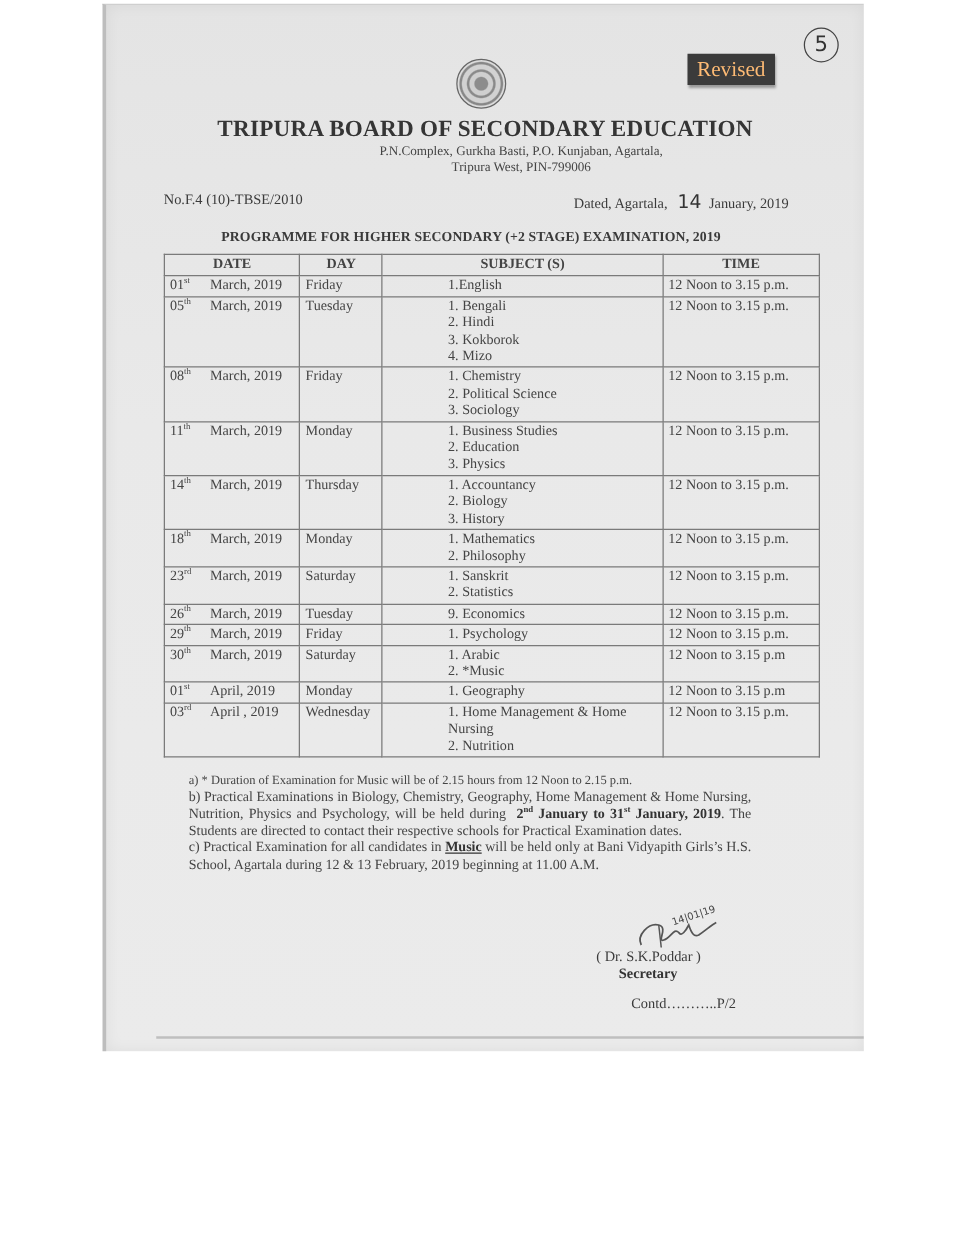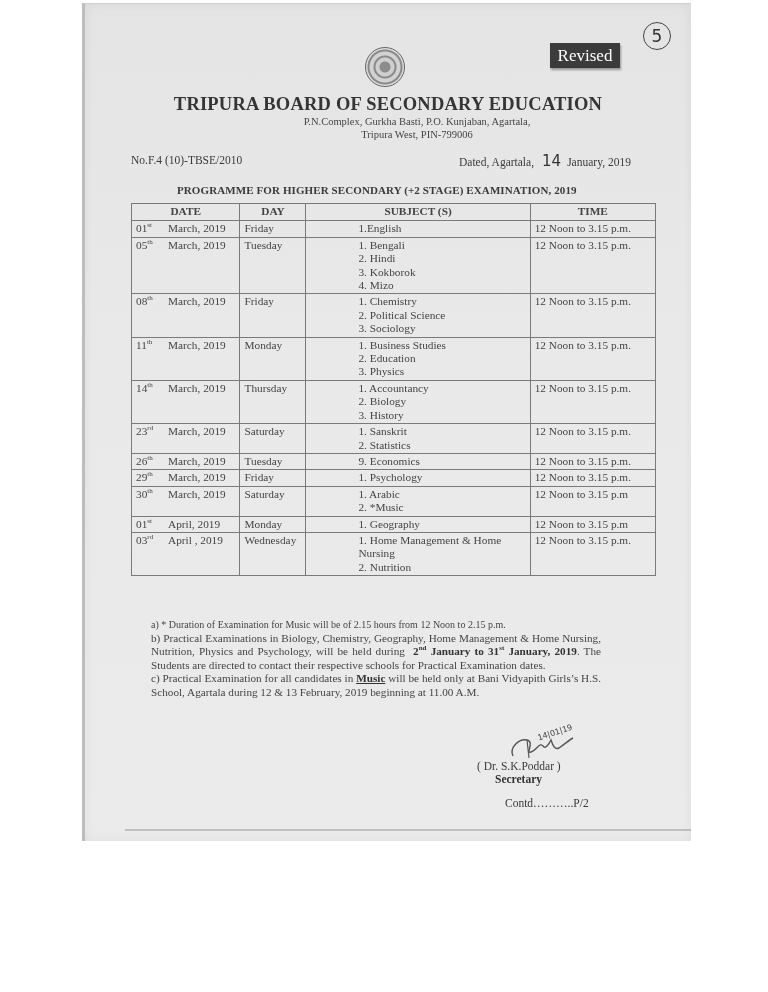--- a/index.html
+++ b/index.html
@@ -15,21 +15,21 @@
   }
   .sheet-inner-shadow {
     position: absolute; left: 40px; right: 0; bottom: 10px; height: 2px; background: #9a9a9a; opacity: .55;
   }
   .abs { position: absolute; }
   .circled-num {
     left: 558px; top: 18px; width: 26px; height: 26px; border: 1.5px solid #444; border-radius: 50%;
     font-family: "DejaVu Sans", sans-serif; font-size: 17px; line-height: 26px; text-align: center; color: #333;
   }
   .revised {
-    left: 465px; top: 39px; width: 70px; height: 25px; background: #3b3b3b; color: #ffffff;
+    left: 465px; top: 39px; width: 70px; height: 25px; background: #3b3b3b; color: #fdba74;
     font-size: 17px; line-height: 25px; text-align: center; box-shadow: 1px 2px 2px rgba(0,0,0,.35);
   }
   .logo {
     left: 280px; top: 43px; width: 38px; height: 38px; border-radius: 50%; border: 1.5px solid #666;
     background: radial-gradient(circle, #8c8c8c 0 5px, #cfcfcf 6px 9px, #8a8a8a 10px 11px, #d2d2d2 12px 15px, #888 16px 17px, #dcdcdc 18px);
   }
   .org-title {
     left: 0; width: 606px; top: 90px; text-align: center; font-weight: bold; font-size: 18.5px; letter-spacing: 0.2px; color: #353535;
   }
   .addr { left: 0; width: 606px; text-align: center; font-size: 10.5px; color: #444; }
@@ -139,20 +139,29 @@
           <td class="c-date"><span class="dnum"><span>14</span><sup>th</sup></span><span>March, 2019</span></td>
           <td class="c-day">Thursday</td>
           <td class="c-subj">
             <span class="subj-line">1. Accountancy</span>
             <span class="subj-line">2. Biology</span>
             <span class="subj-line">3. History</span>
           </td>
           <td class="c-time">12 Noon to 3.15  p.m.</td>
         </tr>
         <tr>
+          <td class="c-date"><span class="dnum"><span>18</span><sup>th</sup></span><span>March, 2019</span></td>
+          <td class="c-day">Monday</td>
+          <td class="c-subj">
+            <span class="subj-line">1. Mathematics</span>
+            <span class="subj-line">2. Philosophy</span>
+          </td>
+          <td class="c-time">12 Noon to 3.15  p.m.</td>
+        </tr>
+        <tr>
           <td class="c-date"><span class="dnum"><span>23</span><sup>rd</sup></span><span>March, 2019</span></td>
           <td class="c-day">Saturday</td>
           <td class="c-subj">
             <span class="subj-line">1. Sanskrit</span>
             <span class="subj-line">2. Statistics</span>
           </td>
           <td class="c-time">12 Noon to 3.15  p.m.</td>
         </tr>
         <tr>
           <td class="c-date"><span class="dnum"><span>26</span><sup>th</sup></span><span>March, 2019</span></td>

